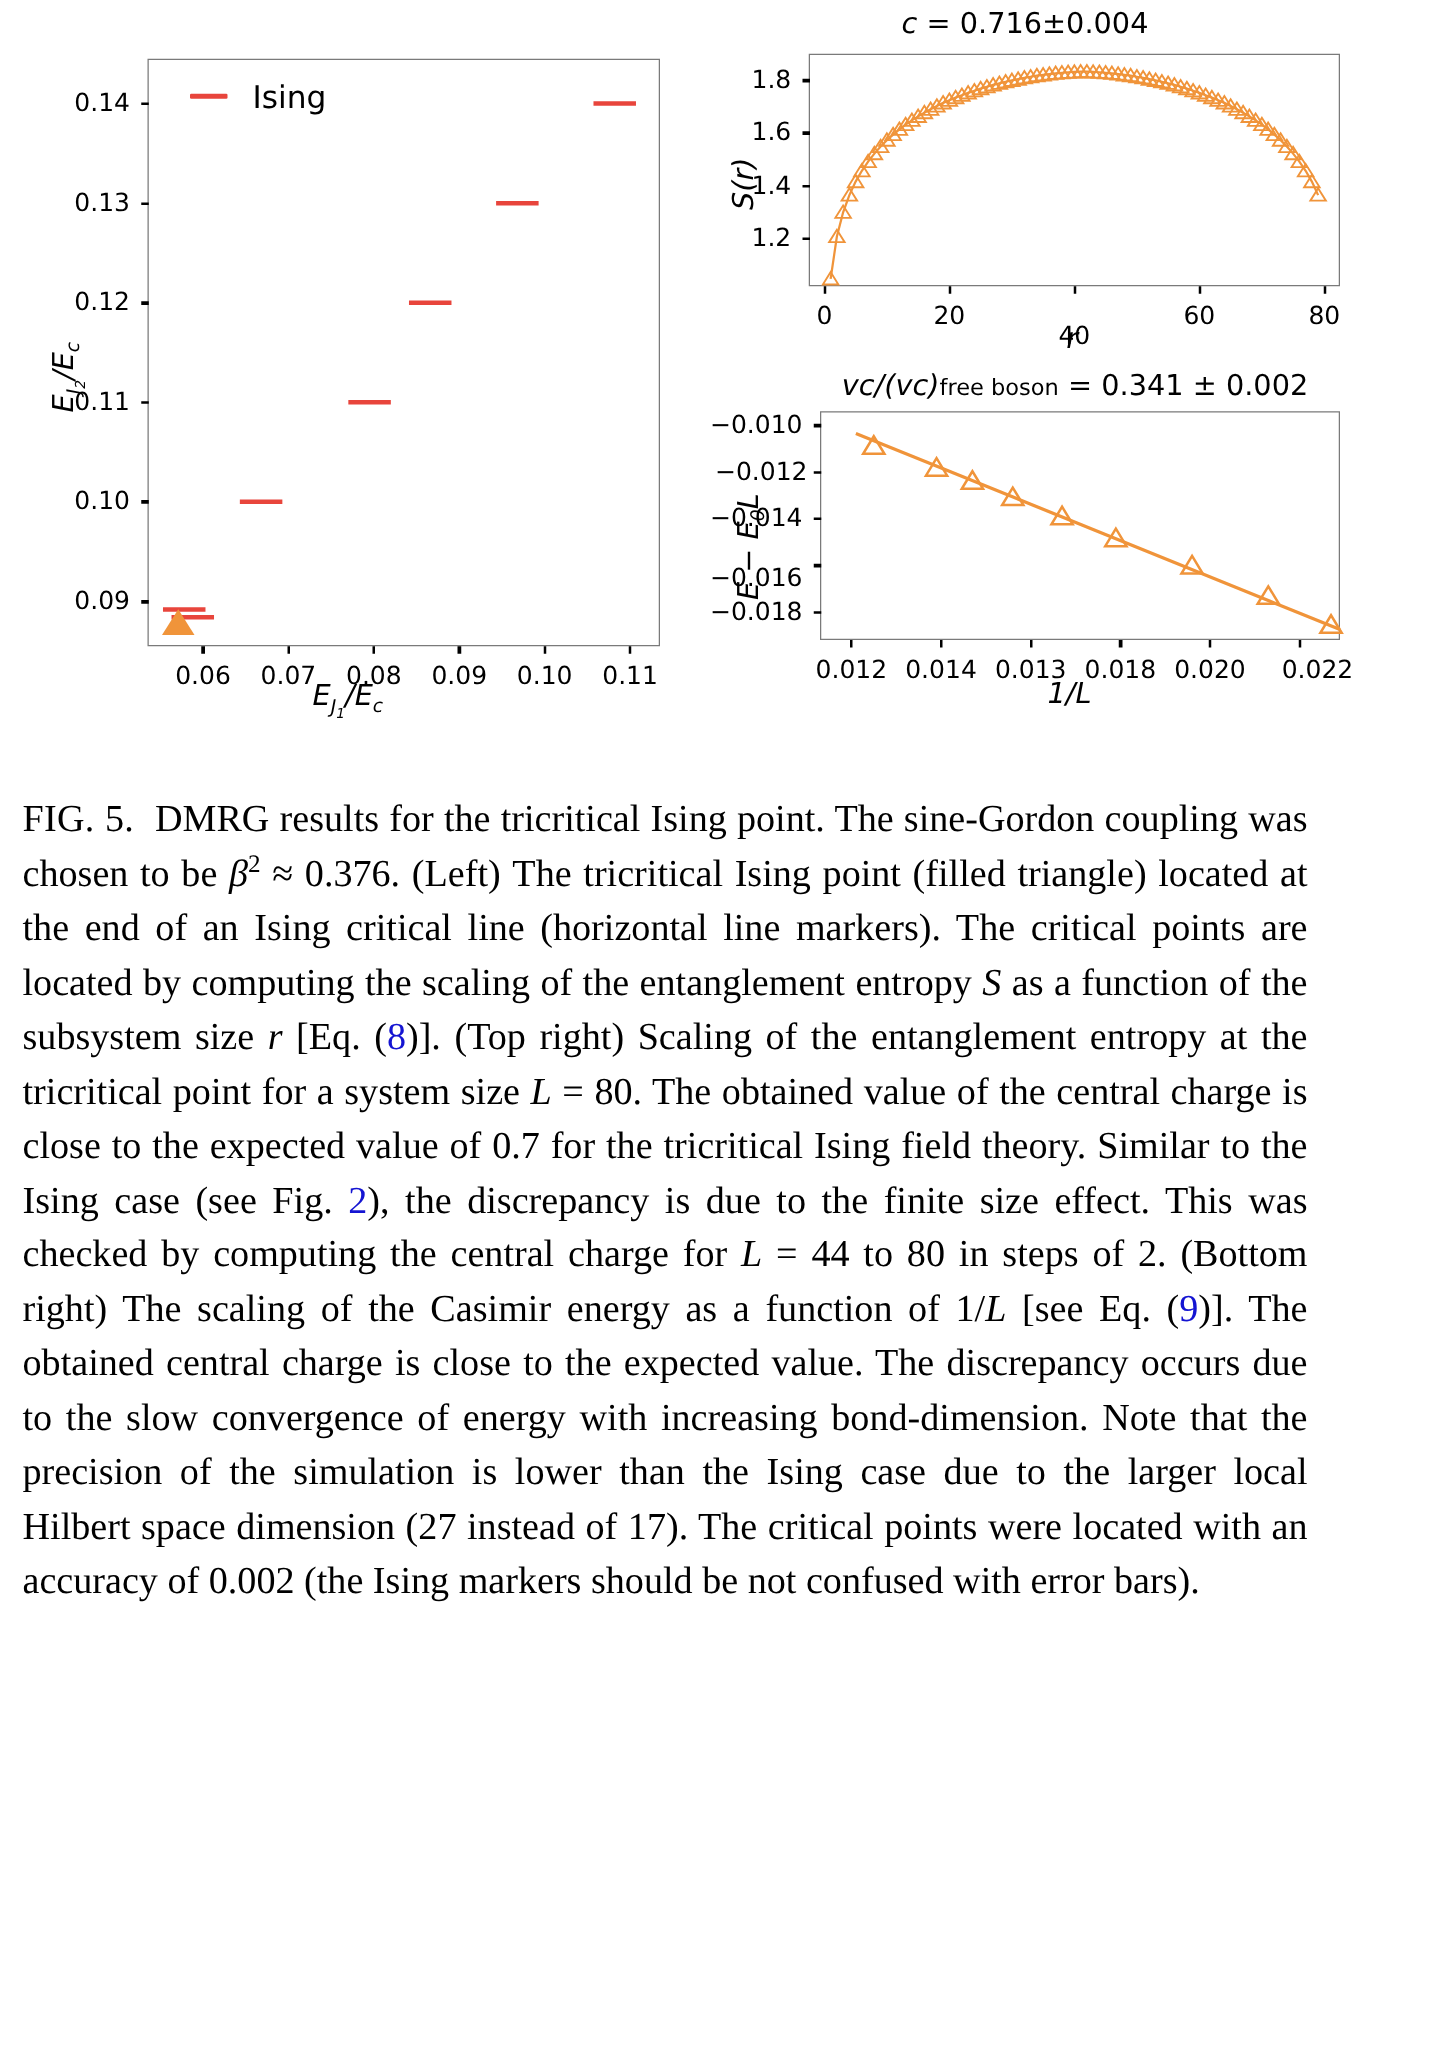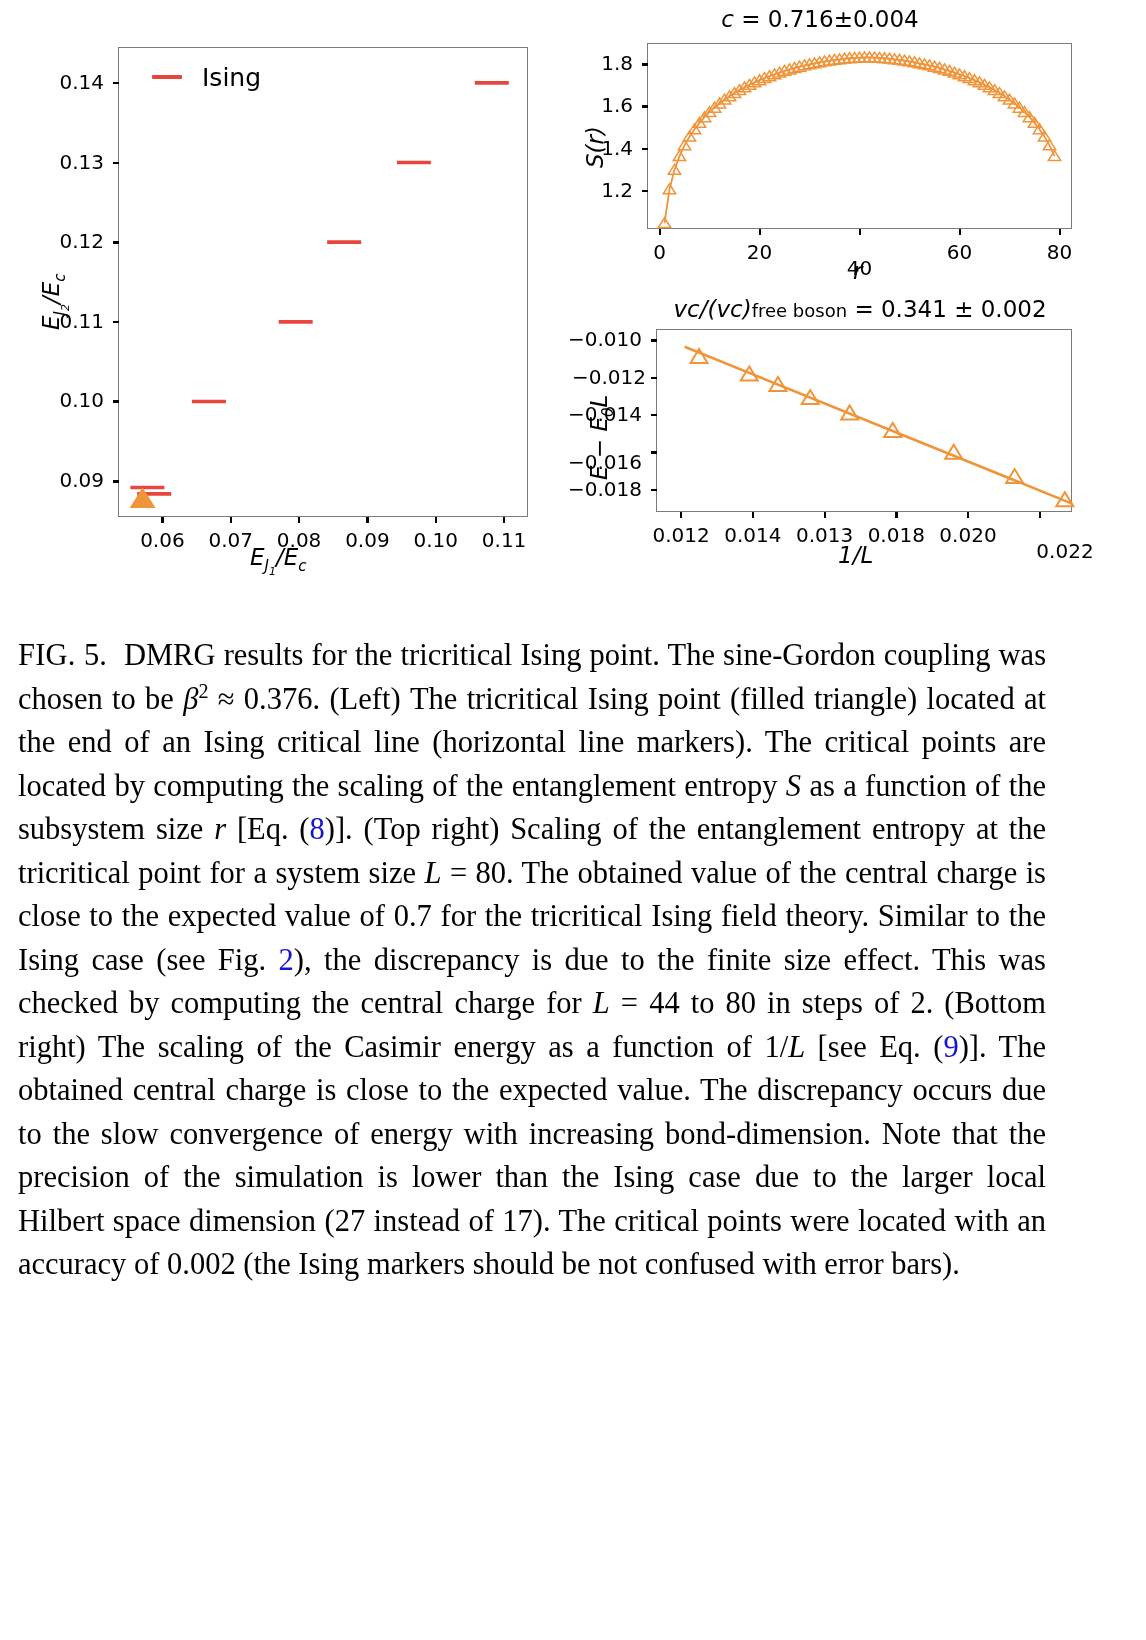--- a/index.html
+++ b/index.html
@@ -366,21 +366,21 @@
         <div class="tick-label xlab" style="left: 88.1034px; top: 233px; width: 66px;">0.012</div>
         <div class="tick-mark" style="left: 191.828px; top: 222px; width: 2.4px; height: 6px;"></div>
         <div class="tick-label xlab" style="left: 159.828px; top: 233px; width: 66px;">0.014</div>
         <div class="tick-mark" style="left: 263.552px; top: 222px; width: 2.4px; height: 6px;"></div>
         <div class="tick-label xlab" style="left: 231.552px; top: 233px; width: 66px;">0.013</div>
         <div class="tick-mark" style="left: 335.276px; top: 222px; width: 2.4px; height: 6px;"></div>
         <div class="tick-label xlab" style="left: 303.276px; top: 233px; width: 66px;">0.018</div>
         <div class="tick-mark" style="left: 407px; top: 222px; width: 2.4px; height: 6px;"></div>
         <div class="tick-label xlab" style="left: 375px; top: 233px; width: 66px;">0.020</div>
         <div class="tick-mark" style="left: 478.724px; top: 222px; width: 2.4px; height: 6px;"></div>
-        <div class="tick-label xlab" style="left: 472px; top: 233px; width: 66px; margin-top: 16px;">0.022</div>
+        <div class="tick-label xlab" style="left: 461px; top: 233px; width: 66px;">0.022</div>
       </div>
 
     <div class="axis-title rot90" style="left:26px; top:190px;">
       E − E<span class="sub">0</span>L
     </div>
     <div class="axis-title" style="left:278px; top:252px;">1/L</div>
   </div>
 </div>
 
 <div id="caption">

